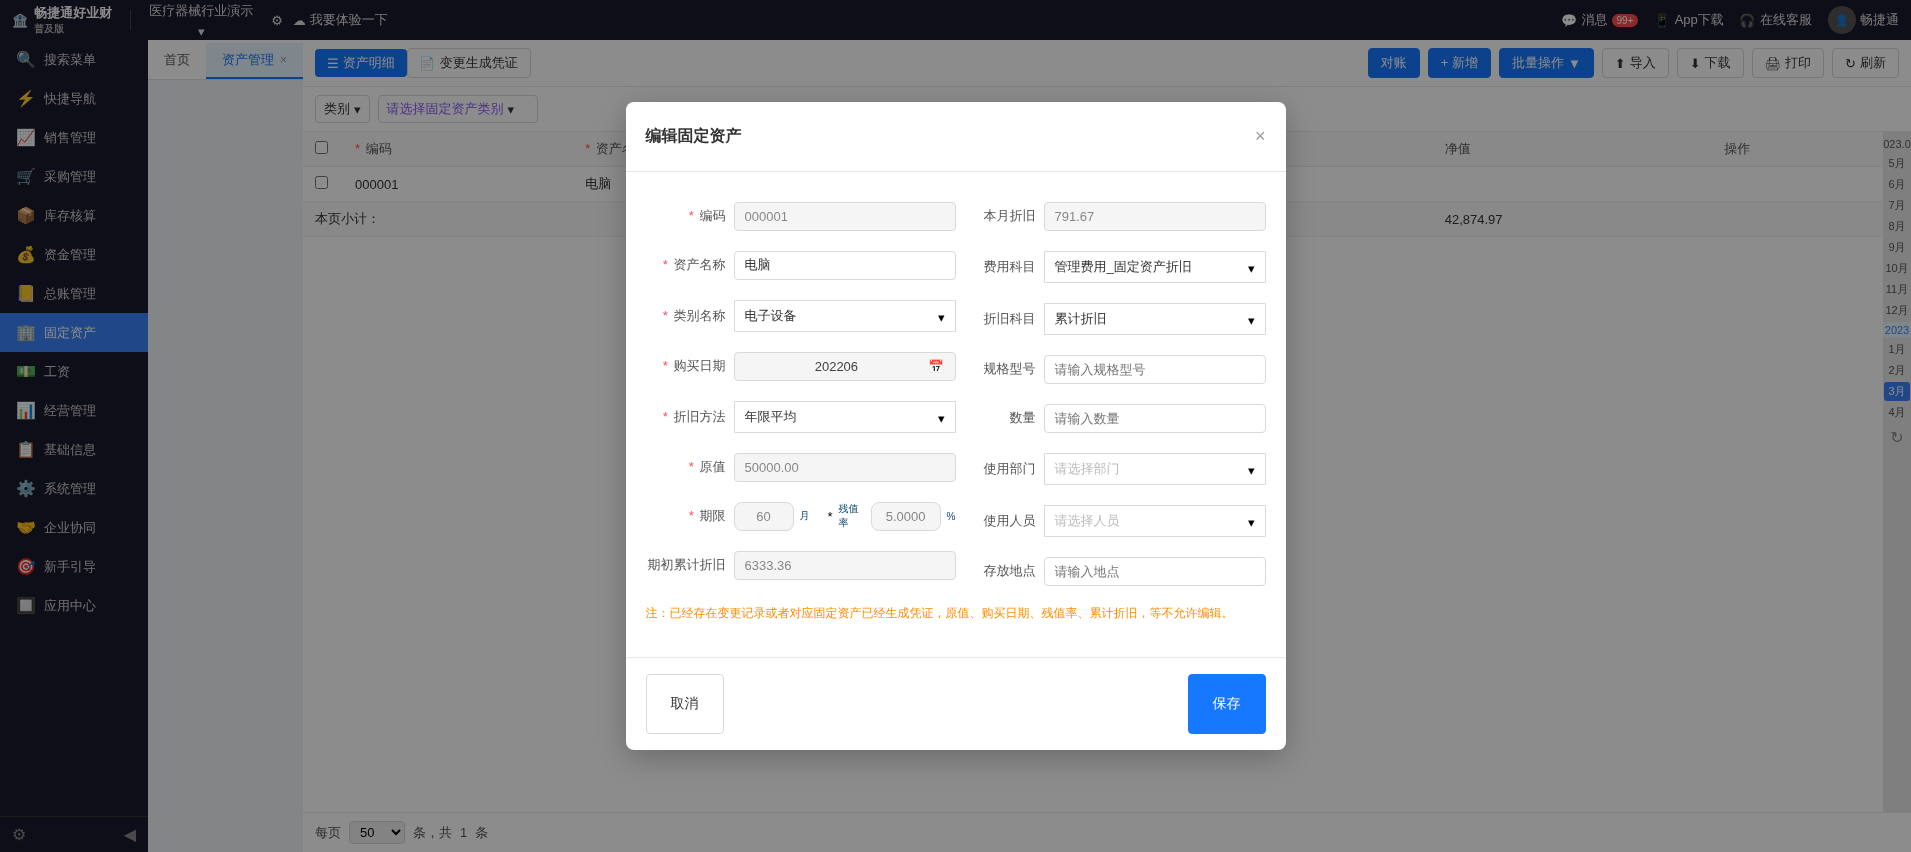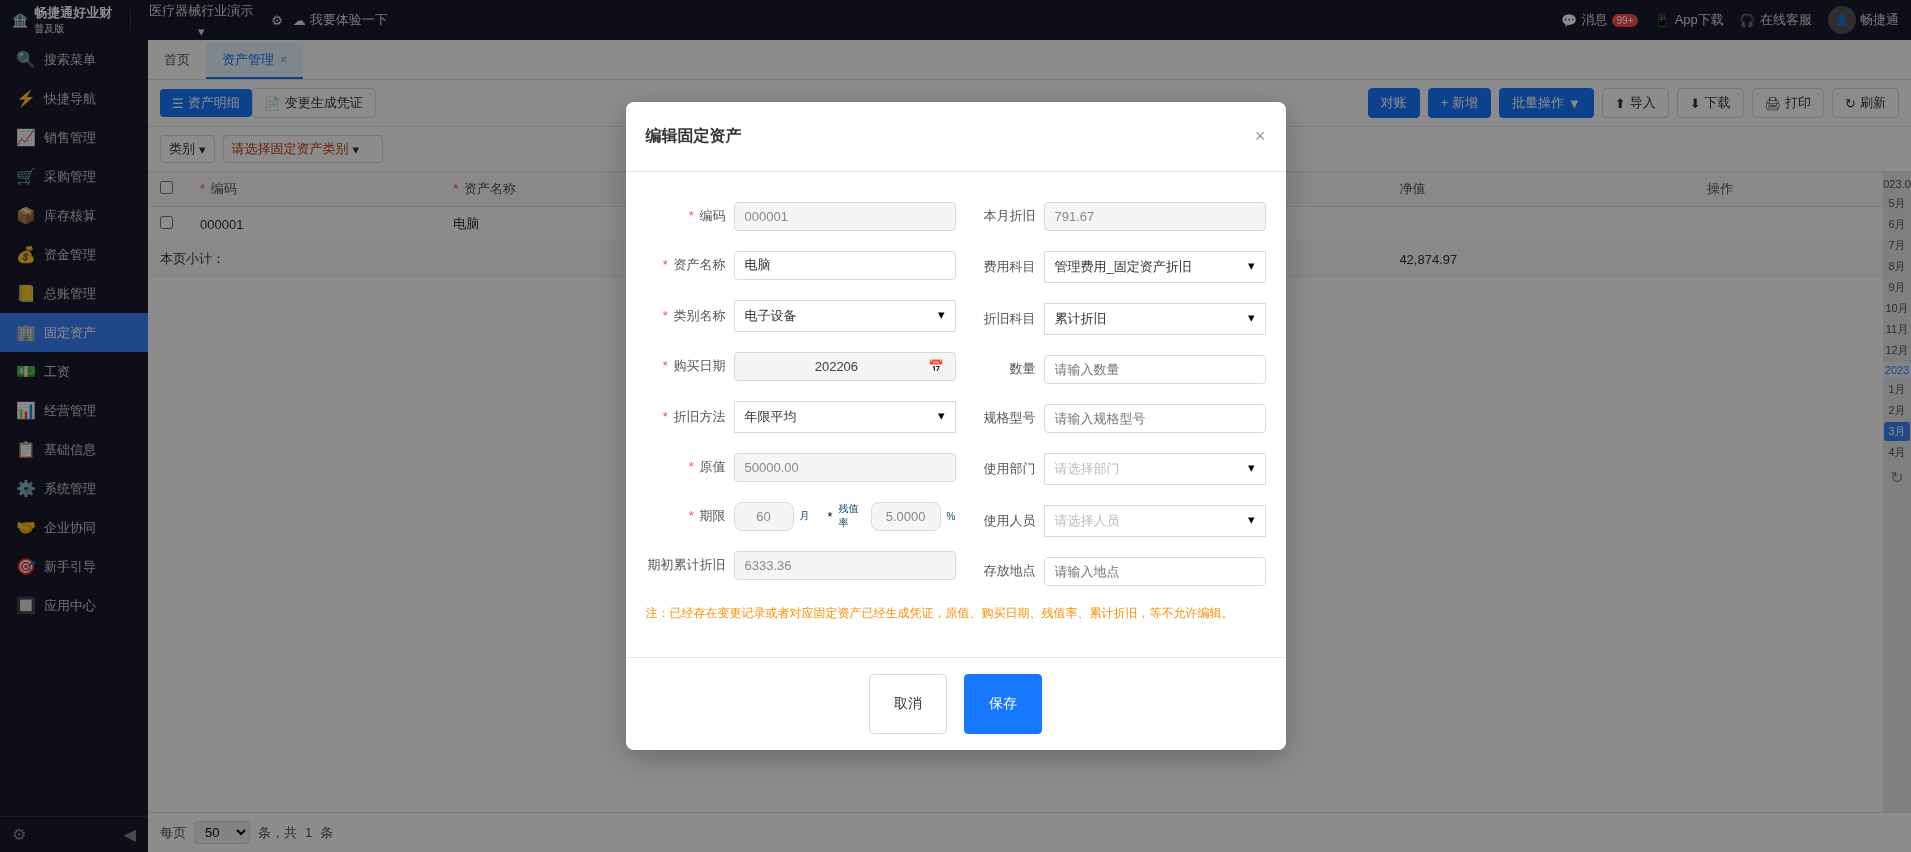--- a/index.html
+++ b/index.html
@@ -47,21 +47,21 @@
       cursor: pointer;
       transition: background 0.2s;
     }
     .sidebar-item.active { background: #3b82f6; color: #fff; }
     .sidebar-item .icon { font-size: 16px; width: 20px; text-align: center; }
     .sidebar-item .label { font-size: 13px; }
     .sidebar-bottom { margin-top: auto; border-top: 1px solid #333; display: flex; align-items: center; justify-content: space-between; padding: 8px 12px; }
     .sidebar-bottom-icon { color: #888; cursor: pointer; font-size: 16px; }
 
     
-    .content-area { flex: 1; display: flex; flex-direction: column; overflow: hidden; }
+    .content-area { flex: 1; display: flex; flex-direction: row; overflow: hidden; }
 
     
     .tab-bar {
       height: 40px;
       background: #fff;
       display: flex;
       align-items: flex-end;
       padding: 0 0 0 0;
       border-bottom: 1px solid #e0e0e0;
       flex-shrink: 0;
@@ -160,41 +160,41 @@
     .dialog-header {
       padding: 24px 20px;
       border-bottom: 1px solid #e8e8e8;
       display: flex;
       align-items: center;
       justify-content: space-between;
     }
     .dialog-title { font-size: 16px; font-weight: 600; color: #333; }
     .dialog-close { cursor: pointer; color: #999; font-size: 18px; }
     .dialog-body { padding: 20px; }
-    .dialog-footer { padding: 16px 20px; border-top: 1px solid #e8e8e8; display: flex; justify-content: center; gap: 17px; margin-top: 6px; }
+    .dialog-footer { padding: 16px 20px; border-top: 1px solid #e8e8e8; display: flex; justify-content: space-between; gap: 17px; margin-top: 6px; }
 
     
     .form-grid { display: grid; grid-template-columns: 1fr 1fr; gap: 0; }
     .form-row { display: flex; align-items: center; padding: 10px 0; gap: 8px; }
     .form-label { width: 80px; text-align: right; color: #555; font-size: 13px; flex-shrink: 0; }
     .form-label .req { color: #ff4d4f; margin-right: 2px; }
     .form-input {
       flex: 1;
       padding: 6px 10px;
       border: 1px solid #d9d9d9;
       border-radius: 4px;
       font-size: 13px;
       color: #333;
       outline: none;
     }
     .form-input.readonly { background: #f5f5f5; color: #888; }
     .form-select-wrapper {
       flex: 1;
       display: flex;
-      align-items: flex-start;
+      align-items: flex-end;
       border: 1px solid #d9d9d9;
       border-radius: 1px;
       padding: 6px 10px;
       background: #fff;
       cursor: pointer;
       gap: 4px;
     }
     .form-select-text { flex: 1; color: #333; font-size: 13px; }
     .form-select-text.placeholder { color: #bbb; }
     .form-input-group { flex: 1; display: flex; align-items: center; gap: 6px; }
@@ -400,21 +400,21 @@
           <span>刷新</span>
         </button>
       </div>
 
       <div class="filter-row">
         <div class="filter-select">
           <span>类别</span>
           <span>▾</span>
         </div>
         <div class="filter-select" style="min-width:160px;">
-          <span style="color:#c2410c;">请选择固定资产类别</span>
+          <span style="color:#8b5cf6;">请选择固定资产类别</span>
           <span>▾</span>
         </div>
       </div>
 
       <div style="display:flex;flex:1;overflow:hidden;">
         <div style="flex:1;overflow:auto;">
           <table class="data-table">
             <thead>
               <tr>
                 <th style="width:40px;"><input type="checkbox" style=""></th>
@@ -615,30 +615,30 @@
               <span>折旧科目</span>
             </div>
             <div class="form-select-wrapper">
               <span class="form-select-text">累计折旧</span>
               <span>▾</span>
             </div>
           </div>
 
           <div class="form-row">
             <div class="form-label">
+              <span>规格型号</span>
+            </div>
+            <input class="form-input" type="text" placeholder="请输入规格型号" style="">
+          </div>
+
+          <div class="form-row">
+            <div class="form-label">
               <span>数量</span>
             </div>
             <input class="form-input" type="text" placeholder="请输入数量" style="">
-          </div>
-
-          <div class="form-row">
-            <div class="form-label">
-              <span>规格型号</span>
-            </div>
-            <input class="form-input" type="text" placeholder="请输入规格型号" style="">
           </div>
 
           <div class="form-row">
             <div class="form-label">
               <span>使用部门</span>
             </div>
             <div class="form-select-wrapper">
               <span class="form-select-text placeholder">请选择部门</span>
               <span>▾</span>
             </div>

